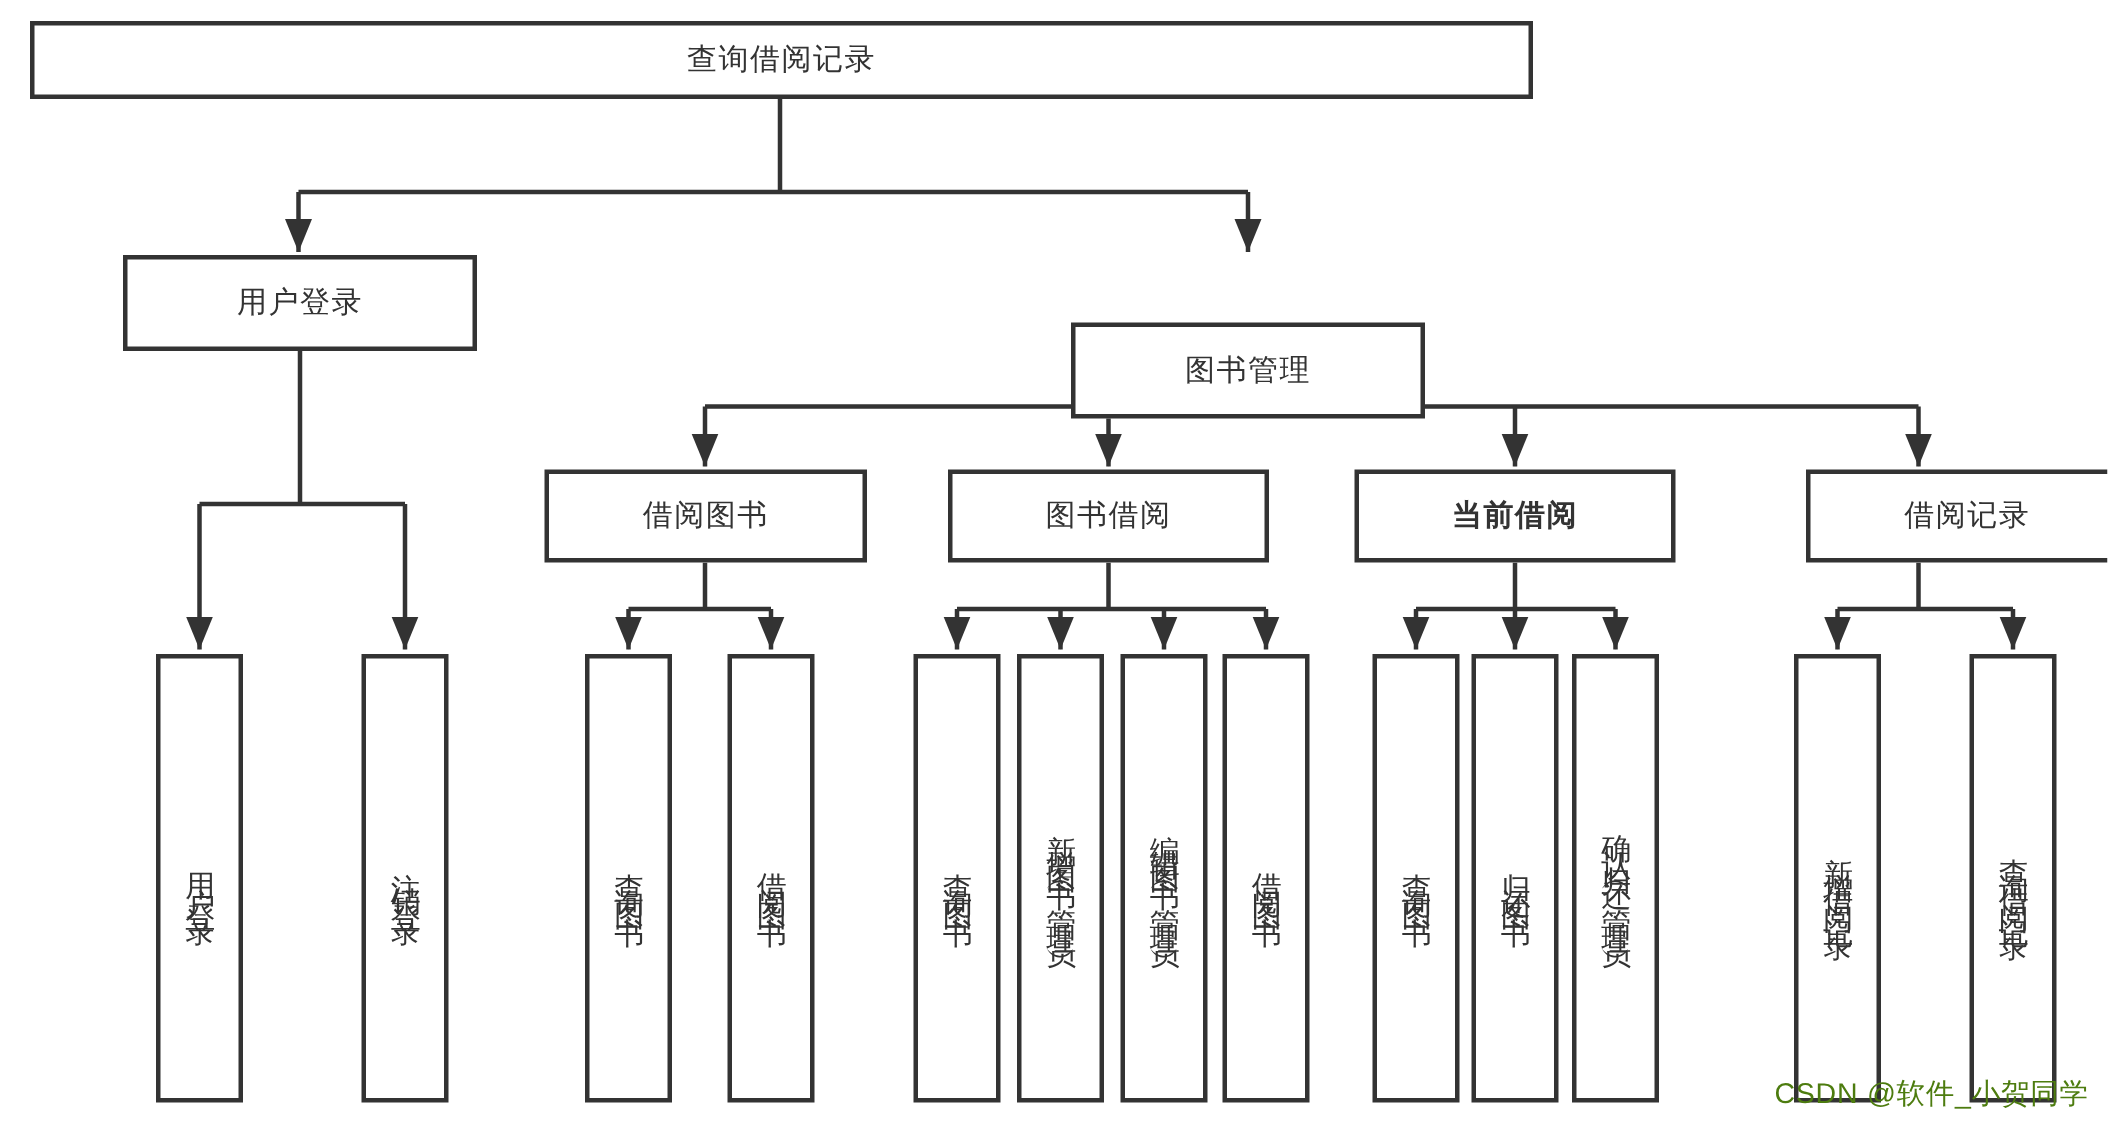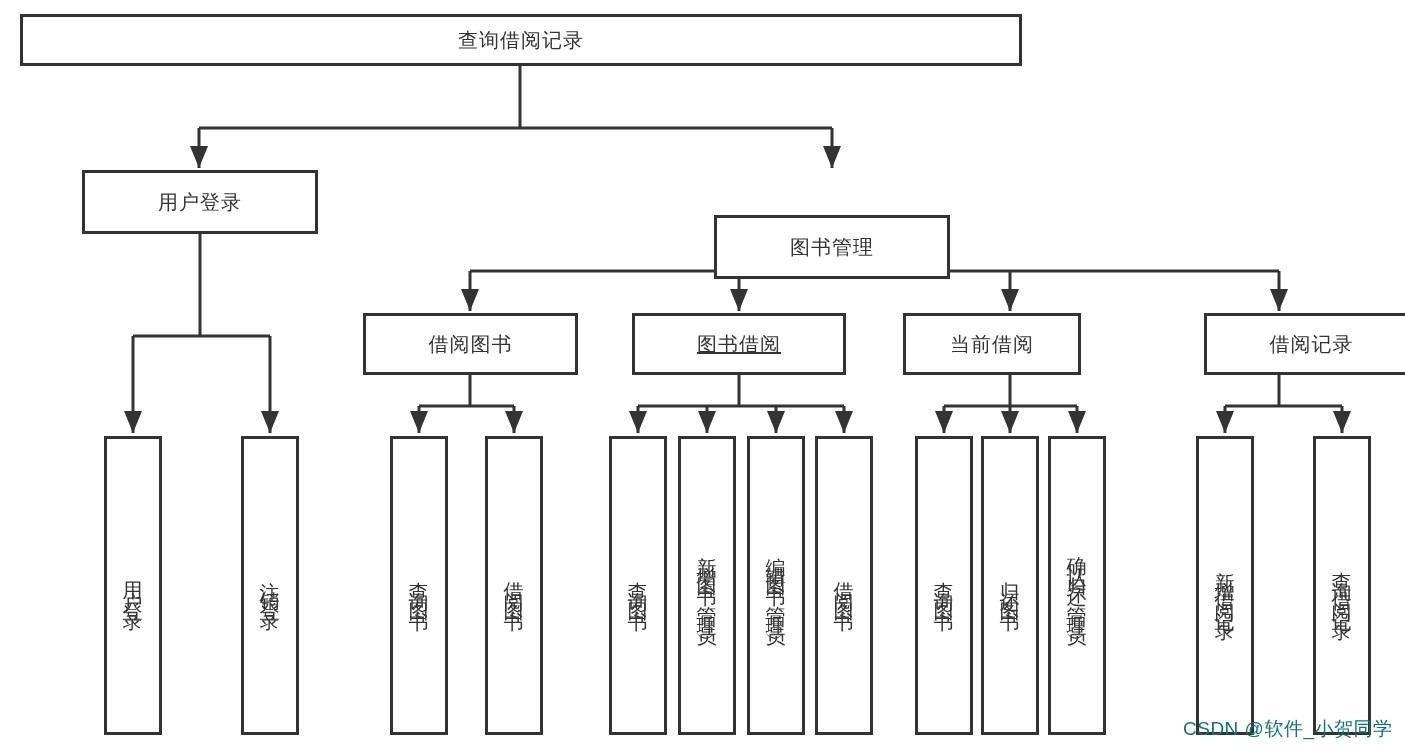--- a/index.html
+++ b/index.html
@@ -38,21 +38,21 @@
     text-orientation: mixed;
     letter-spacing: 10px;
     line-height: 1;
   }
   .watermark {
     position: absolute;
     left: 1183px;
     top: 716px;
     font-size: 19px;
     letter-spacing: 0.5px;
-    color: #0f766e;
+    color: #4d7c0f;
     white-space: nowrap;
     z-index: 5;
   }
 </style>
 </head>
 <body>
 
 <div class="canvas">
 
   <svg class="connectors" viewBox="0 0 1405 747" xmlns="http://www.w3.org/2000/svg">
@@ -98,22 +98,22 @@
       <line x1="1342" y1="406" x2="1342" y2="433" marker-end="url(#ah)"></line>
     </g>
   </svg>
 
   <div class="node h-node" style="left:20px; top:14px; width:1002px; height:52px;">查询借阅记录</div>
 
   <div class="node h-node" style="left:82px; top:170px; width:236px; height:64px;">用户登录</div>
   <div class="node h-node" style="left:714px; top:170px; width:236px; height:64px;margin-top:45px;">图书管理</div>
 
   <div class="node h-node" style="left:363px; top:313px; width:215px; height:62px;">借阅图书</div>
-  <div class="node h-node" style="left:632px; top:313px; width:214px; height:62px;text-decoration:underline;">图书借阅</div>
-  <div class="node h-node" style="left:903px; top:313px; width:178px; height:62px;">当前借阅</div>
+  <div class="node h-node" style="left:632px; top:313px; width:214px; height:62px;">图书借阅</div>
+  <div class="node h-node" style="left:903px; top:313px; width:214px; height:62px;font-weight:bold;">当前借阅</div>
   <div class="node h-node" style="left:1172px; top:313px; width:215px; height:62px;margin-left:32px;">借阅记录</div>
 
   <div class="node v-node" style="left:104px; top:436px; width:58px; height:299px;">用户登录</div>
   <div class="node v-node" style="left:241px; top:436px; width:58px; height:299px;">注销登录</div>
 
   <div class="node v-node" style="left:390px; top:436px; width:58px; height:299px;">查询图书</div>
   <div class="node v-node" style="left:485px; top:436px; width:58px; height:299px;">借阅图书</div>
 
   <div class="node v-node" style="left:609px; top:436px; width:58px; height:299px;">查询图书</div>
   <div class="node v-node" style="left:678px; top:436px; width:58px; height:299px;">新增图书（管理员）</div>

